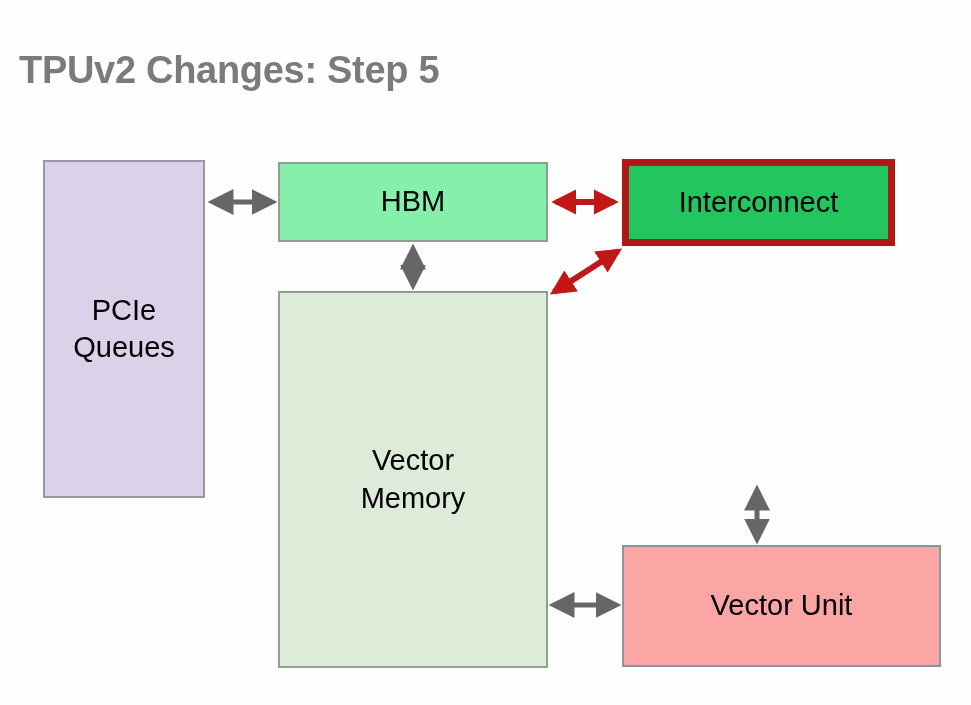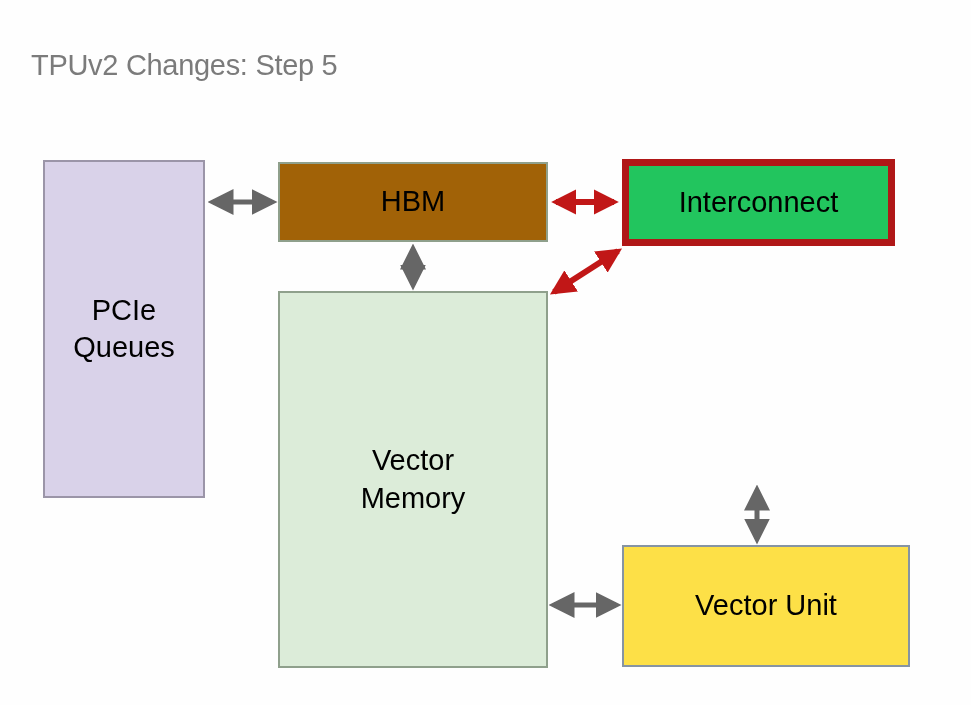--- a/index.html
+++ b/index.html
@@ -12,24 +12,24 @@
   }
   #slide {
     position: relative;
     width: 971px;
     height: 705px;
     background: #fefefe;
     overflow: hidden;
   }
   #slide-title {
     position: absolute;
-    left: 31px;
+    left: 19px;
     top: 49px;
-    font-size: 29px;
-    font-weight: 400;
+    font-size: 38px;
+    font-weight: 700;
     color: #7b7b7b;
     letter-spacing: -0.3px;
     white-space: nowrap;
   }
   .node {
     position: absolute;
     box-sizing: border-box;
     display: flex;
     align-items: center;
     justify-content: center;
@@ -44,41 +44,41 @@
     display: block;
     white-space: pre-line;
   }
   #node-pcie {
     left: 43px; top: 160px; width: 162px; height: 338px;
     background: #d9d2e9;
     border-color: #9b95a8;
   }
   #node-hbm {
     left: 278px; top: 162px; width: 270px; height: 80px;
-    background: #a16207;
+    background: #86efac;
     border-color: #8fa08c;
   }
   #node-vmem {
     left: 278px; top: 291px; width: 270px; height: 377px;
     background: #dcecd9;
     border-color: #8fa08c;
   }
   #node-interconnect {
     left: 622px; top: 159px; width: 273px; height: 87px;
     background: #22c55e;
     border: 7px solid #b01717;
   }
   #node-mxu {
     left: 622px; top: 293px; width: 271px; height: 190px;
     background: #cfe0f3;
     border-color: #8694a3;
   }
   #node-vunit {
-    left: 622px; top: 545px; width: 288px; height: 122px;
-    background: #fde047;
+    left: 622px; top: 545px; width: 319px; height: 122px;
+    background: #fca5a5;
     border-color: #8694a3;
   }
   #arrows {
     position: absolute;
     left: 0; top: 0;
     width: 971px;
     height: 705px;
     pointer-events: none;
   }
 </style>

